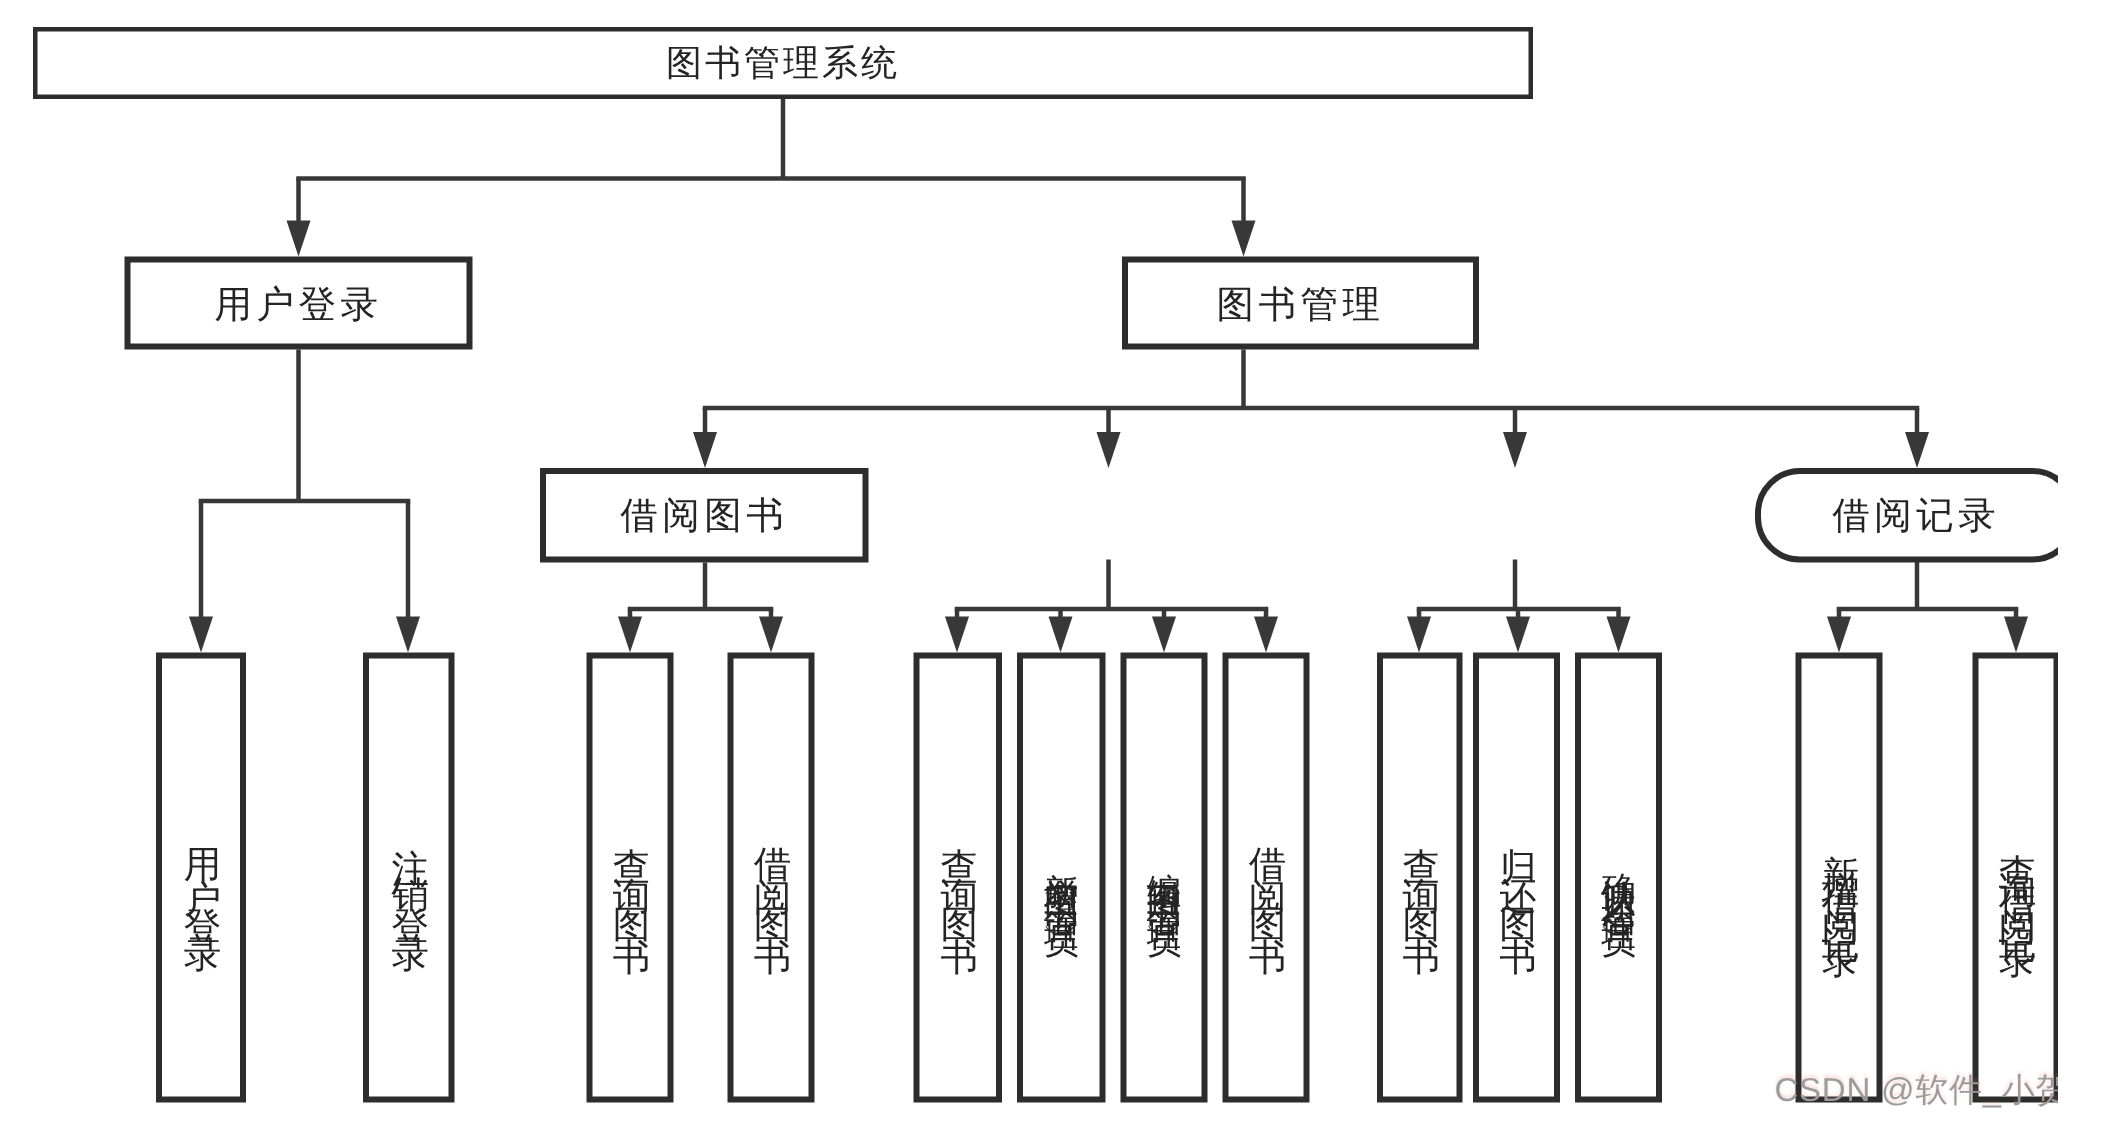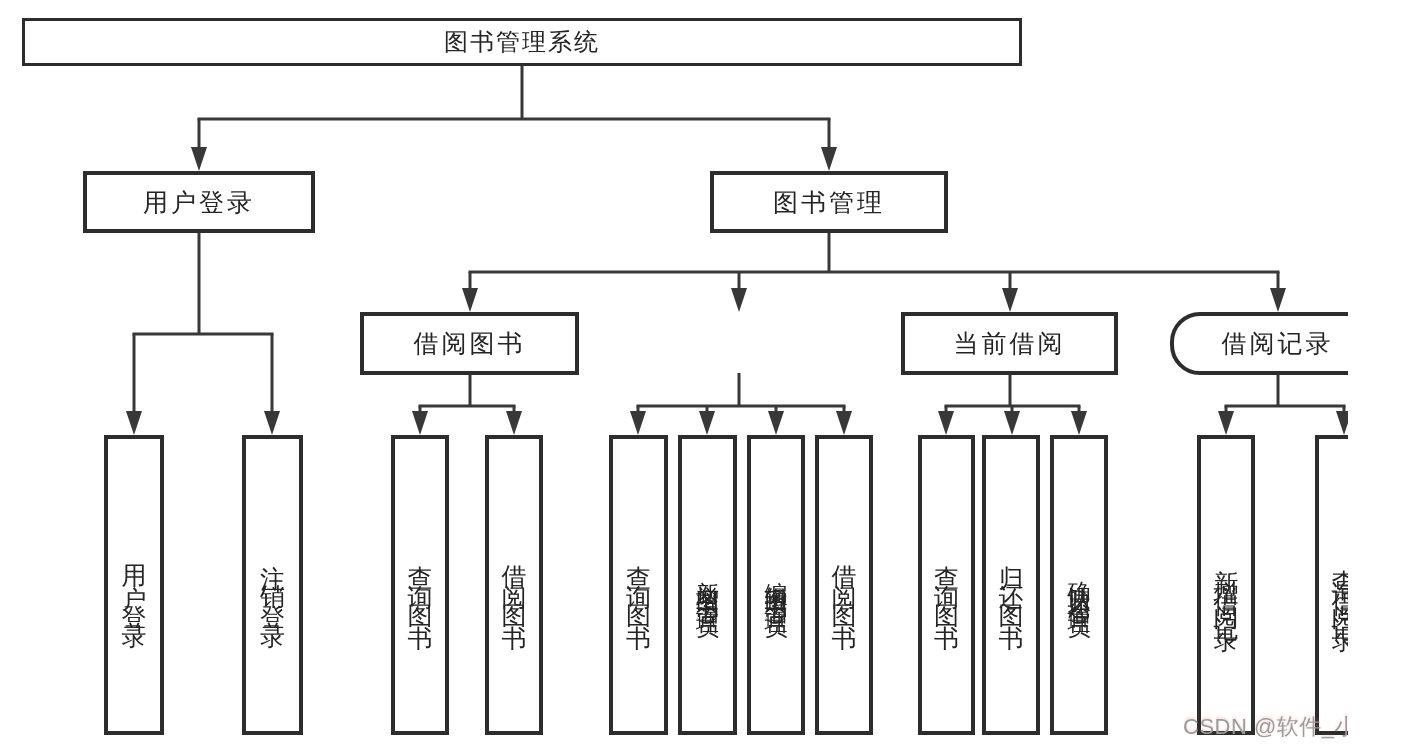--- a/index.html
+++ b/index.html
@@ -3,20 +3,21 @@
 <meta charset="utf-8">
 <style>
   html,body{margin:0;padding:0;background:#ffffff;}
   .canvas{
     position:relative;
     width:1348px;height:747px;
     background:#ffffff;
     font-family:"Liberation Sans","DejaVu Sans",sans-serif;
     color:#242424;
     overflow:hidden;
+    padding-left:24px;
   }
   #connectors{position:absolute;left:0;top:0;z-index:1;}
   .node{
     position:absolute;
     background:#ffffff;
     border:4px solid #2d2d2d;
     box-sizing:border-box;
     display:flex;align-items:center;justify-content:center;
     font-size:25px;letter-spacing:3px;
     z-index:2;white-space:nowrap;
@@ -100,24 +101,23 @@
       <line x1="1224.5" y1="406" x2="1345.5" y2="406" stroke="#383838" stroke-width="3"></line>
       <line x1="1226" y1="406" x2="1226" y2="423" stroke="#383838" stroke-width="3"></line>
       <polygon points="1218,411 1234,411 1226,435" fill="#383838"></polygon>
       <line x1="1344" y1="406" x2="1344" y2="423" stroke="#383838" stroke-width="3"></line>
       <polygon points="1336,411 1352,411 1344,435" fill="#383838"></polygon>
     </svg>
 
   <div class="node root" style="left:22px;top:18px;width:1000px;height:48px;">图书管理系统</div>
 
   <div class="node" style="left:83px;top:171px;width:232px;height:62px;">用户登录</div>
-  <div class="node" style="left:710px;top:171px;width:238px;height:62px;">图书管理</div>
+  <div class="node" style="left:748px;top:171px;width:238px;height:62px;">图书管理</div>
 
   <div class="node" style="left:360px;top:312px;width:219px;height:63px;">借阅图书</div>
-  <div class="node" style="left:901px;top:312px;width:217px;height:63px;">当前借阅</div>
   <div class="node" style="left:1170px;top:312px;width:215px;height:63px;border-radius:30px;">借阅记录</div>
 
   <div class="leaf" style="left:104px;width:60px;">用户登录</div>
   <div class="leaf" style="left:242px;width:61px;">注销登录</div>
 
   <div class="leaf" style="left:391px;width:58px;">查询图书</div>
   <div class="leaf" style="left:485px;width:58px;">借阅图书</div>
 
   <div class="leaf" style="left:609px;width:59px;">查询图书</div>
   <div class="leaf s9" style="left:678px;width:59px;">新增图书（管理员）</div>

